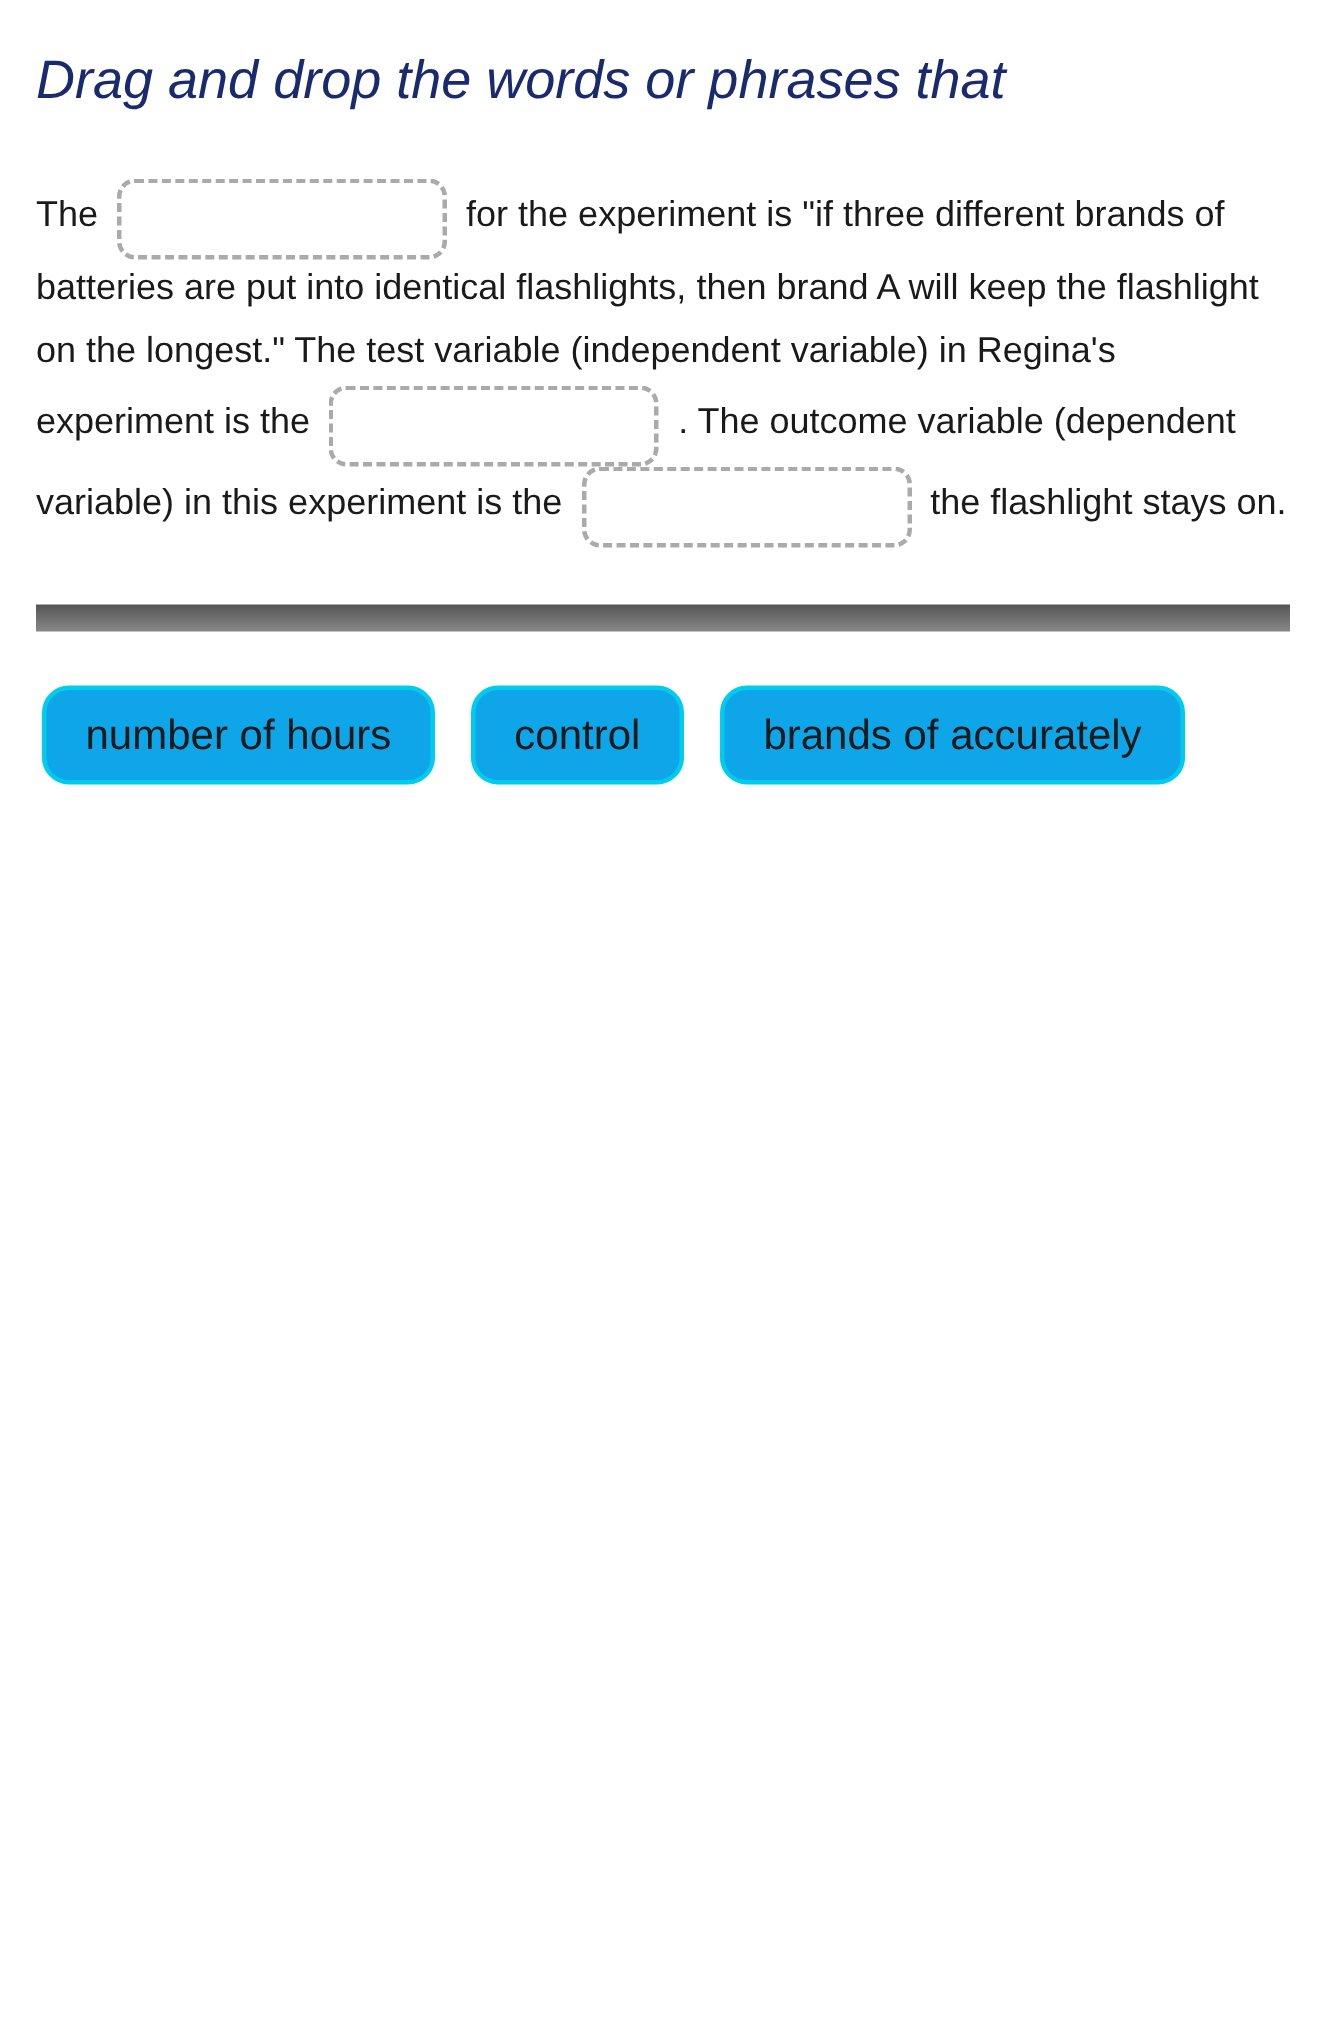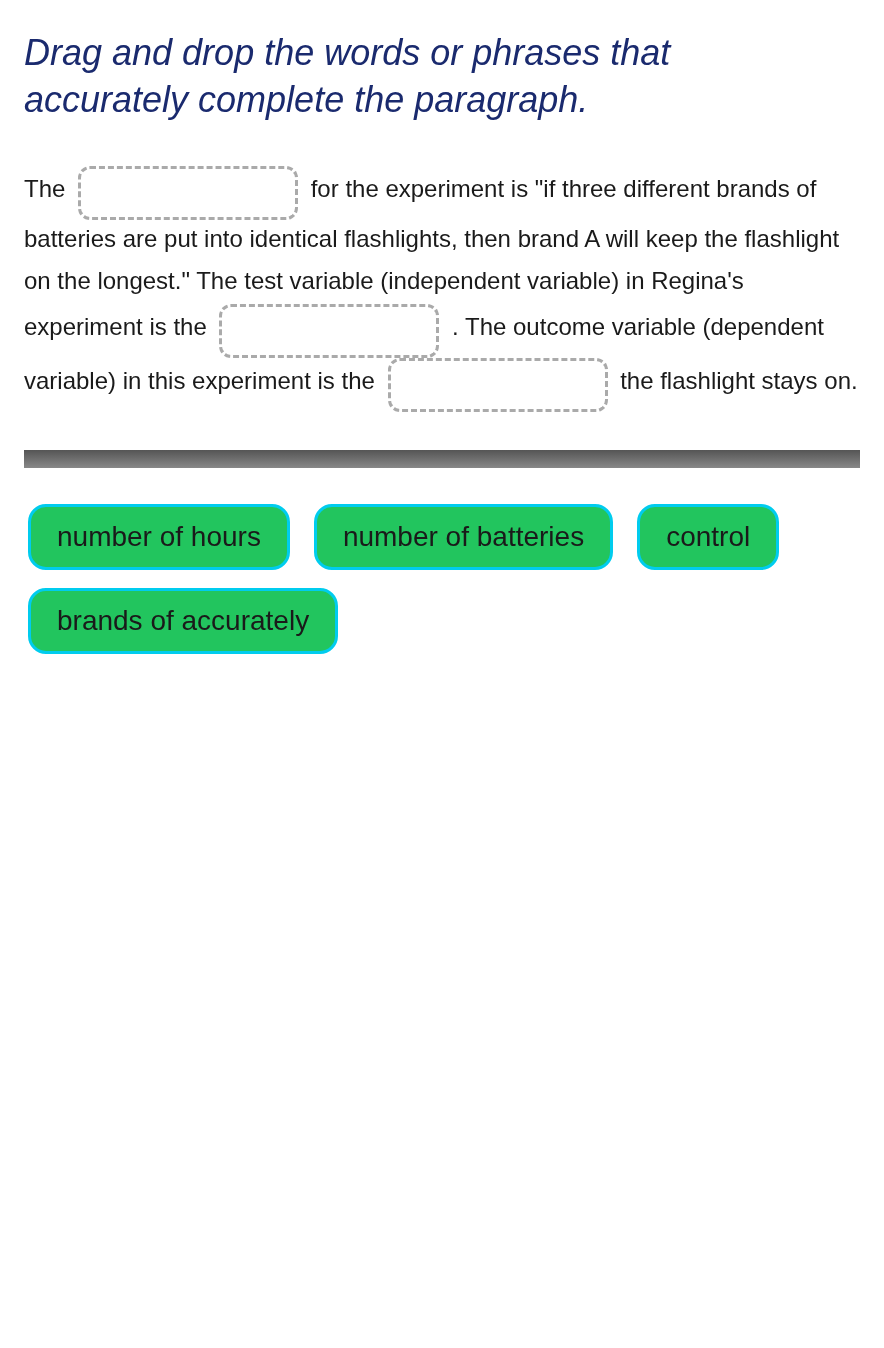--- a/index.html
+++ b/index.html
@@ -60,43 +60,41 @@
 
     .word-chip {
       display: inline-flex;
       align-items: center;
       justify-content: center;
       padding: 14px 26px;
       border: 3.5px solid #00ccee;
       border-radius: 18px;
       font-size: 28px;
       color: #1a1a1a;
-      background: #22c55e;
+      background: #0ea5e9;
       cursor: grab;
       white-space: nowrap;
     }
   </style>
 </head>
 <body>
 
 <div class="instruction">
   <span>Drag and drop the words or phrases that</span><br>
-  <span>accurately complete the paragraph.</span>
 </div>
 
 <div class="paragraph">
   <span>The</span>
   <span class="drop-zone"></span>
   <span> for the experiment is "if three different brands of batteries are put into identical flashlights, then brand A will keep the flashlight on the longest." The test variable (independent variable) in Regina's experiment is the </span>
   <span class="drop-zone"></span>
   <span>. The outcome variable (dependent variable) in this experiment is the </span>
   <span class="drop-zone"></span>
   <span> the flashlight stays on.</span>
 </div>
 
 <div class="divider"></div>
 
 <div class="word-bank">
   <div class="word-chip">number of hours</div>
-  <div class="word-chip">number of batteries</div>
   <div class="word-chip">control</div>
   <div class="word-chip">brands of accurately</div>
 </div>
 
 </body></html>

